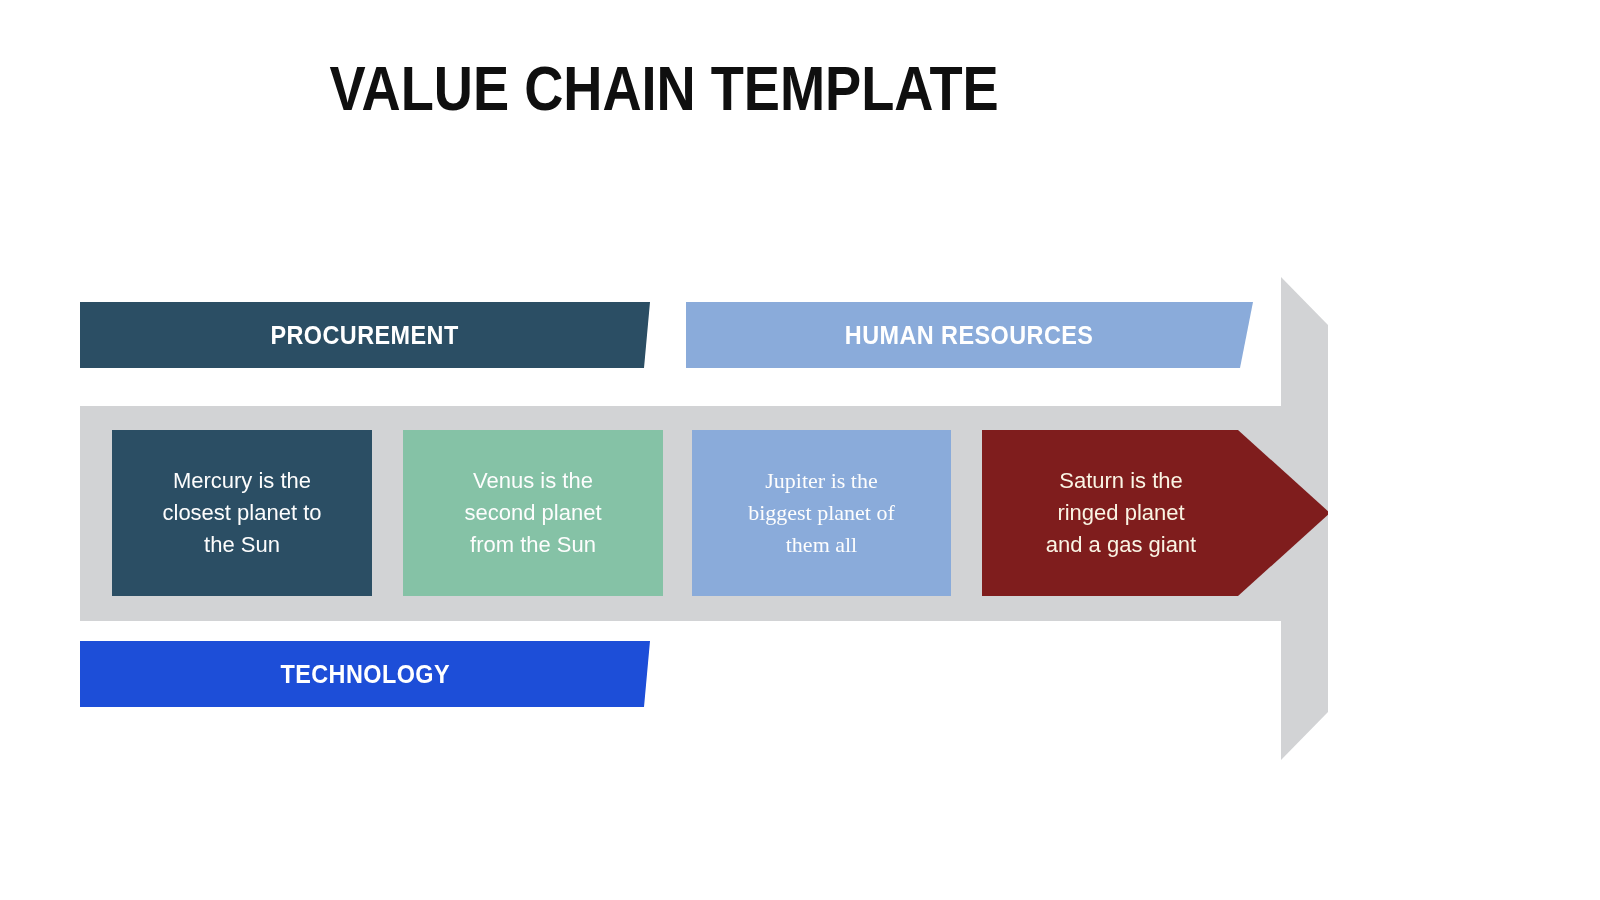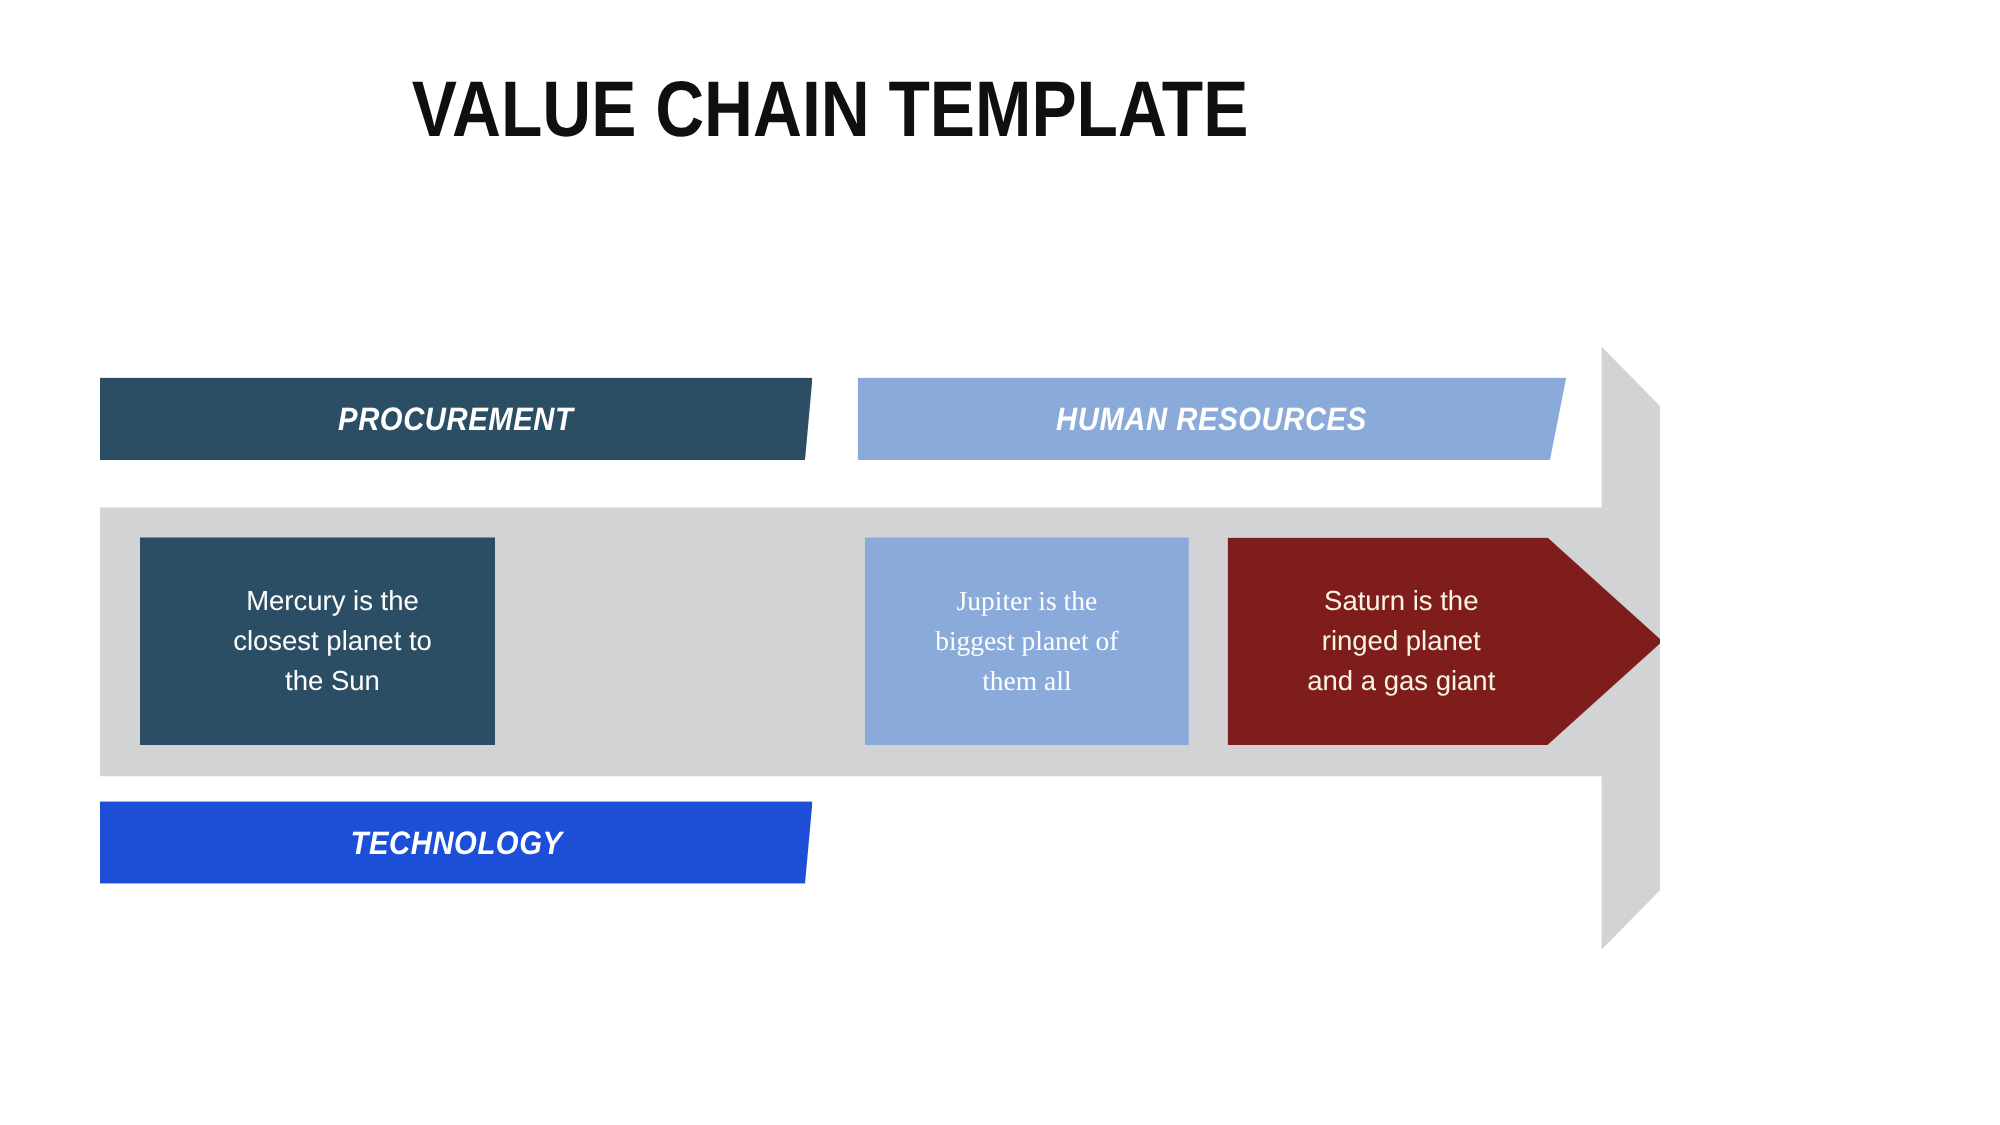--- a/index.html
+++ b/index.html
@@ -28,21 +28,20 @@
     transform-origin: center;
     white-space: nowrap;
   }
 
   
   .support-bar {
     height: 66px;
     display: flex;
     align-items: center;
     justify-content: center;
-    font-style: italic;
   }
   .bar-label {
     display: inline-block;
     color: #ffffff;
     font-weight: bold;
     font-size: 26px;
     letter-spacing: 0.5px;
     transform: scaleX(0.9);
     transform-origin: center;
     white-space: nowrap;
@@ -75,21 +74,21 @@
     justify-content: center;
     text-align: center;
   }
   .step-text {
     font-size: 22px;
     line-height: 1.45;
     white-space: pre-line;
     color: #ffffff;
     padding: 0 6px;
   }
-  .step-mercury { left: 112px; width: 260px; padding-left: 24px; }
+  .step-mercury { left: 112px; width: 260px; }
   .step-venus   { left: 403px; width: 260px; }
   .step-jupiter { left: 692px; width: 259px; font-family: Liberation Serif, serif; }
   .step-saturn  {
     left: 982px; width: 348px;
     clip-path: polygon(0 0, 256px 0, 100% 50%, 256px 100%, 0 100%);
     padding-right: 70px;
     box-sizing: border-box;
   }
 </style>
 </head>
@@ -111,20 +110,25 @@
 
   <div class="abs arrow-shaft" style="background: rgb(210, 211, 213);"></div>
   <div class="abs arrow-head" style="background: rgb(210, 211, 213);"></div>
 
   <div class="abs step-box step-mercury" style="background: rgb(43, 78, 100);">
     <div class="step-text" style="color: rgb(253, 253, 253);">Mercury is the
 closest planet to
 the Sun</div>
   </div>
 
+  <div class="abs step-box step-venus" style="background: rgb(133, 194, 166);">
+    <div class="step-text" style="color: rgb(253, 253, 253);">Venus is the
+second planet
+from the Sun</div>
+  </div>
 
   <div class="abs step-box step-jupiter" style="background: rgb(138, 171, 218);">
     <div class="step-text" style="color: rgb(253, 253, 253);">Jupiter is the
 biggest planet of
 them all</div>
   </div>
 
   <div class="abs step-box step-saturn" style="background: #7f1d1d; justify-content: center;">
     <div class="step-text" style="color: rgb(250, 244, 228);">Saturn is the
 ringed planet

